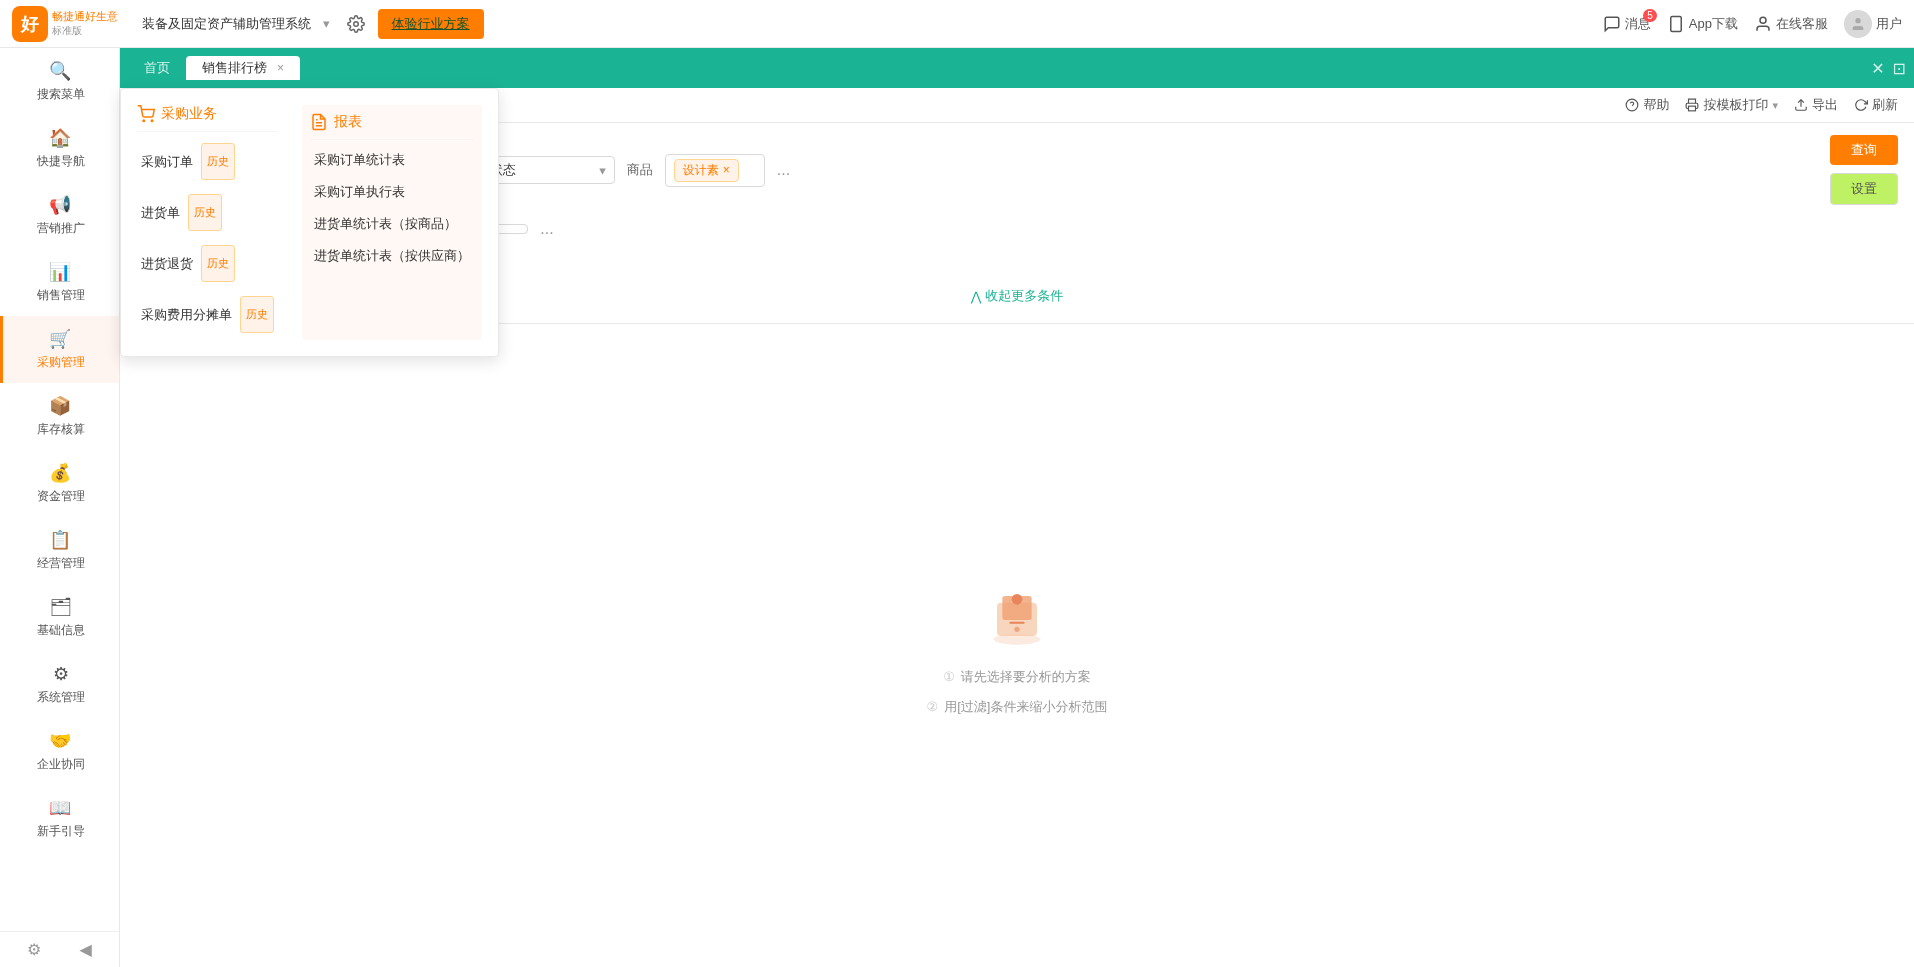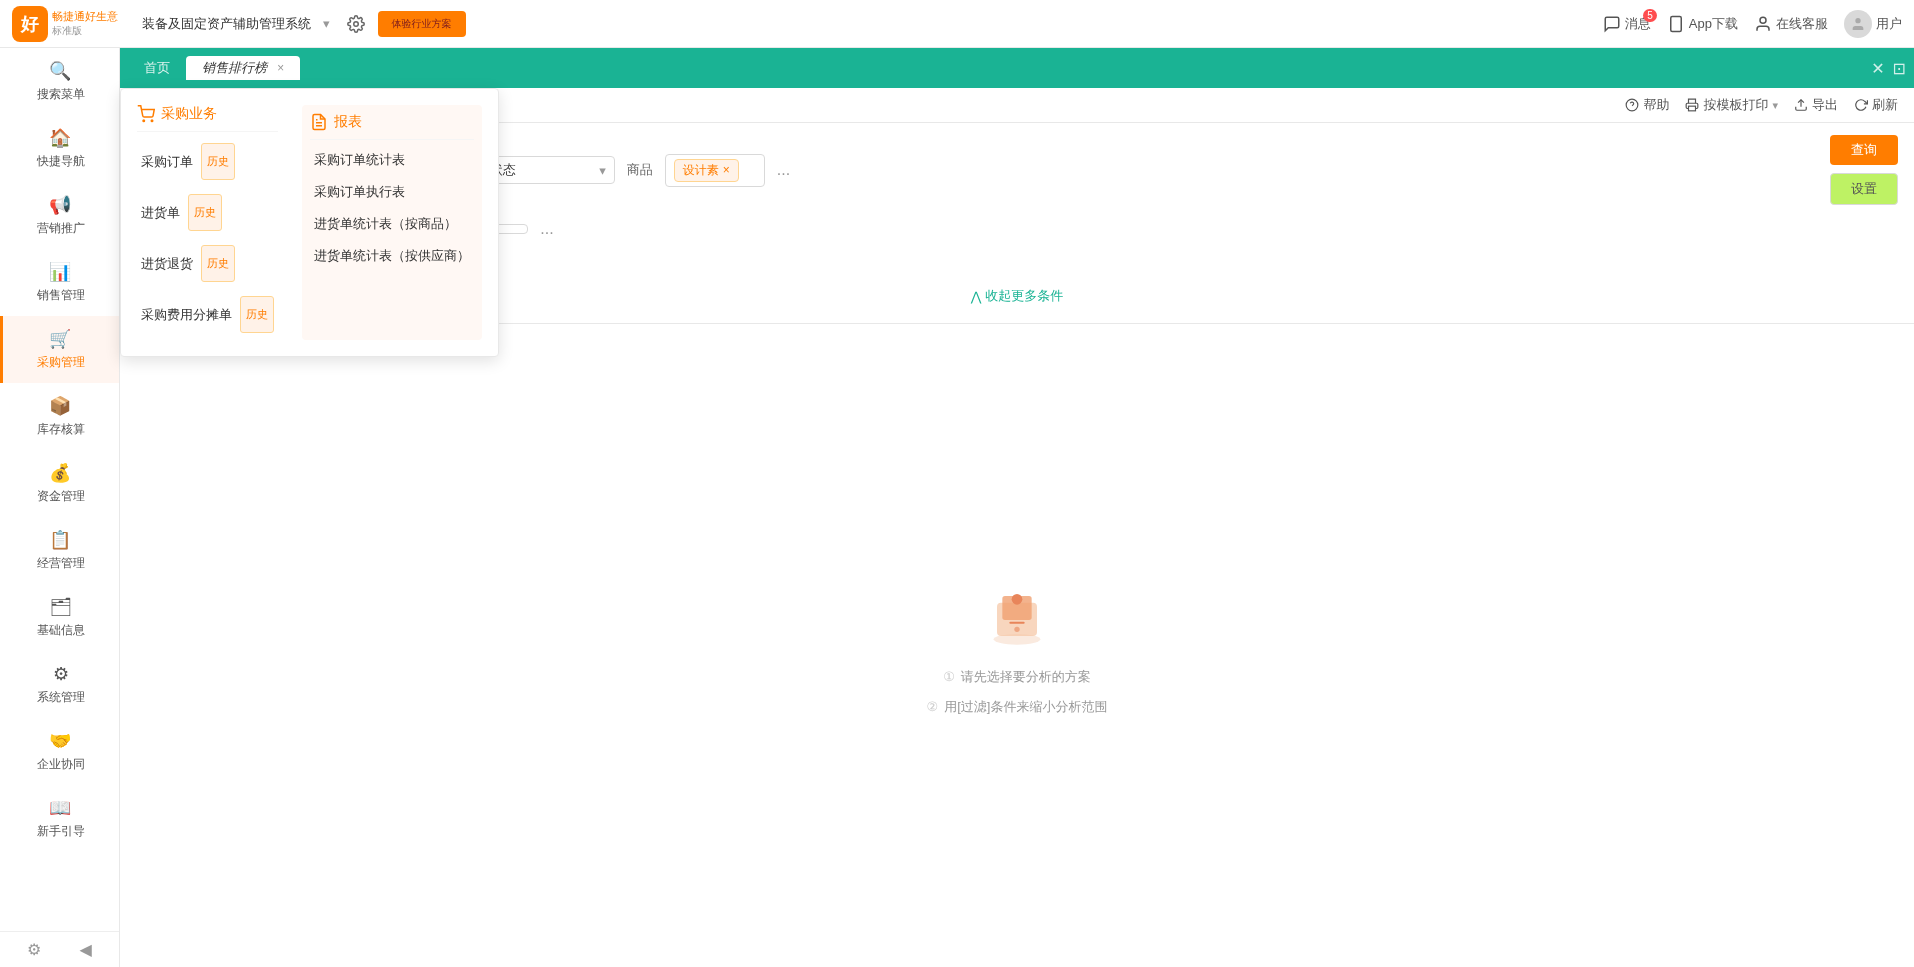--- a/index.html
+++ b/index.html
@@ -13,30 +13,30 @@
     .content-area { flex: 1; display: flex; flex-direction: column; background: #f0f2f5; }
 
     
     .logo-area { display: flex; align-items: center; gap: 4px; width: 118px; flex-shrink: 0; }
     .logo-icon { width: 36px; height: 36px; background: #ff7d00; border-radius: 8px; display: flex; align-items: center; justify-content: center; color: white; font-size: 18px; font-weight: bold; }
     .logo-text { font-size: 11px; color: #ff7d00; line-height: 1.3; }
     .logo-sub { font-size: 10px; color: #999; }
     .system-title { font-size: 13px; color: #333; margin-left: 4px; }
     .title-arrow { color: #999; margin: 0 4px; cursor: pointer; }
     .settings-icon { width: 28px; height: 28px; display: flex; align-items: center; justify-content: center; cursor: pointer; color: #666; }
-    .trial-btn { background: #ff7d00; color: #7f1d1d; border: none; border-radius: 4px; padding: 6px 14px; font-size: 10px; cursor: pointer; white-space: nowrap; }
+    .trial-btn { background: #ff7d00; color: #14532d; border: none; border-radius: 4px; padding: 6px 14px; font-size: 13px; cursor: pointer; white-space: nowrap; text-decoration: underline; }
     .top-bar-right { margin-left: auto; display: flex; align-items: center; gap: 16px; }
     .top-bar-right-item { display: flex; align-items: center; gap: 4px; color: #555; font-size: 13px; cursor: pointer; position: relative; }
     .badge { background: #ff4d4f; color: white; border-radius: 10px; font-size: 10px; padding: 1px 4px; position: absolute; top: -6px; right: -6px; }
     .avatar { width: 28px; height: 28px; border-radius: 50%; background: #d9d9d9; display: flex; align-items: center; justify-content: center; color: #666; }
 
     
     .tab-bar { display: flex; align-items: center; background: #1ab394; height: 40px; padding: 0 8px; flex-shrink: 0; }
     .tab { display: flex; align-items: center; padding: 0 16px; height: 24px; cursor: pointer; color: rgba(255,255,255,0.85); font-size: 13px; gap: 6px; }
-    .tab.active { background: white; color: #333; border-radius: 4px 4px 0 0; font-style: italic; }
+    .tab.active { background: white; color: #333; border-radius: 4px 4px 0 0; }
     .tab-close { color: #999; font-size: 12px; cursor: pointer; margin-left: 4px; }
     .tab-bar-right { margin-left: auto; display: flex; align-items: center; gap: 8px; }
     .tab-action-icon { color: rgba(255,255,255,0.8); cursor: pointer; font-size: 16px; }
 
     
     .sidebar-item { display: flex; flex-direction: column; align-items: center; padding: 12px 4px; cursor: pointer; color: #555; font-size: 12px; gap: 4px; border-left: 3px solid transparent; }
     .sidebar-item.active { background: #fff5f0; color: #ff7d00; border-left-color: #ff7d00; }
     .sidebar-icon { font-size: 18px; }
 
     

